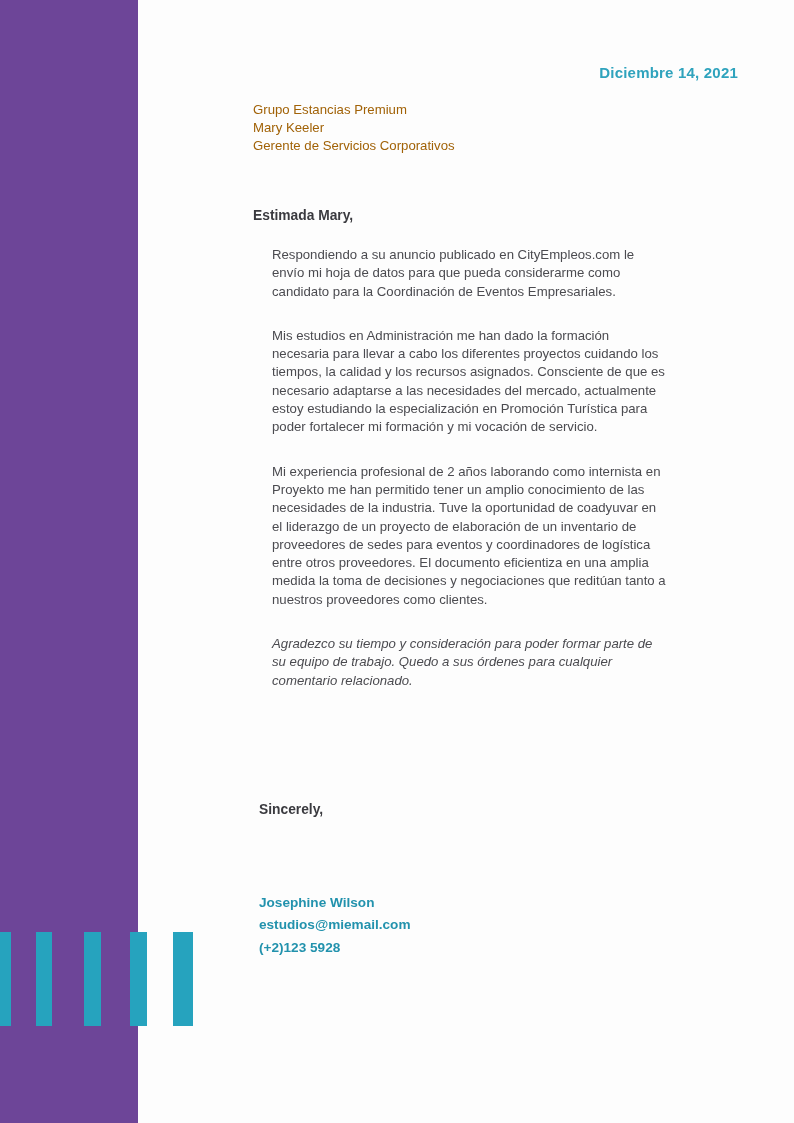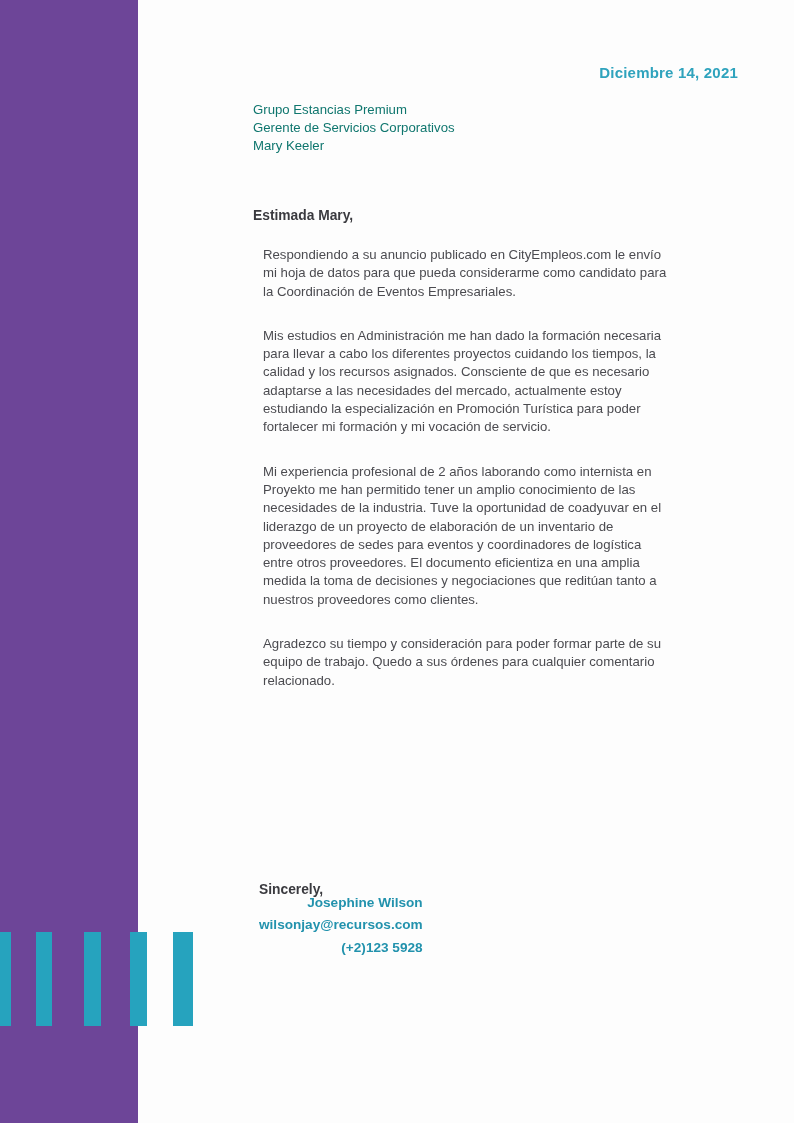--- a/index.html
+++ b/index.html
@@ -62,21 +62,21 @@
     color: #2fa3bd;
     letter-spacing: 0.2px;
   }
 
   #recipient-block {
     position: absolute;
     left: 253px;
     top: 101px;
     font-size: 13.2px;
     line-height: 18.2px;
-    color: #0f766e;
+    color: #a16207;
   }
   #recipient-block .rcpt-line { display: block; white-space: pre; }
 
   #salutation {
     position: absolute;
     left: 253px;
     top: 208px;
     font-size: 13.8px;
     font-weight: bold;
     color: #3a3a3f;
@@ -84,41 +84,40 @@
 
   #body-copy {
     position: absolute;
     left: 258px;
     top: 246px;
     width: 412px;
     font-size: 13.2px;
     line-height: 18.3px;
     color: #4b4b50;
   }
-  #body-copy .para { margin: 0 0 26px 5px; }
-  #body-copy .para:last-child { margin-bottom: 0; }
+  #body-copy .para { margin: 0 0 26px 14px; }
+  #body-copy .para:last-child { margin-bottom: 0; font-style: italic; }
 
   #closing {
     position: absolute;
     left: 259px;
-    top: 882px;
+    top: 802px;
     font-size: 13.8px;
     font-weight: bold;
     color: #3a3a3f;
   }
 
   #signature-block {
     position: absolute;
     left: 259px;
     top: 892px;
     font-size: 13.6px;
     font-weight: bold;
     line-height: 22.3px;
     color: #2292ad;
-    text-align: right;
   }
   #signature-block .sig-line { display: block; white-space: pre; }
 </style>
 </head>
 <body>
 
 <div id="sidebar-band"></div>
 
 <div id="bar-group">
   <div class="deco-bar b0"></div>
@@ -127,34 +126,34 @@
   <div class="deco-bar b3"></div>
   <div class="deco-bar b4"></div>
 </div>
 
 <div id="letter">
 
   <div id="date-line">Diciembre 14, 2021</div>
 
   <div id="recipient-block">
     <span class="rcpt-line">Grupo Estancias Premium</span>
+    <span class="rcpt-line">Mary Keeler</span>
     <span class="rcpt-line">Gerente de Servicios Corporativos</span>
-    <span class="rcpt-line">Mary Keeler</span>
   </div>
 
   <div id="salutation">Estimada Mary,</div>
 
   <div id="body-copy">
     <p class="para">Respondiendo a su anuncio publicado en CityEmpleos.com le envío mi hoja de datos para que pueda considerarme como candidato para la Coordinación de Eventos Empresariales.</p>
     <p class="para">Mis estudios en Administración me han dado la formación necesaria para llevar a cabo los diferentes proyectos cuidando los tiempos, la calidad y los recursos asignados. Consciente de que es necesario adaptarse a las necesidades del mercado, actualmente estoy estudiando la especialización en Promoción Turística para poder fortalecer mi formación y mi vocación de servicio.</p>
     <p class="para">Mi experiencia profesional de 2 años laborando como internista en Proyekto me han permitido tener un amplio conocimiento de las necesidades de la industria. Tuve la oportunidad de coadyuvar en el liderazgo de un proyecto de elaboración de un inventario de proveedores de sedes para eventos y coordinadores de logística entre otros proveedores. El documento eficientiza en una amplia medida la toma de decisiones y negociaciones que reditúan tanto a nuestros proveedores como clientes.</p>
     <p class="para">Agradezco su tiempo y consideración para poder formar parte de su equipo de trabajo. Quedo a sus órdenes para cualquier comentario relacionado.</p>
   </div>
 
   <div id="closing">Sincerely,</div>
 
   <div id="signature-block">
     <span class="sig-line">Josephine Wilson</span>
-    <span class="sig-line">wilsonjay@recursos.com</span>
+    <span class="sig-line">estudios@miemail.com</span>
     <span class="sig-line">(+2)123 5928</span>
   </div>
 
 </div>
 
 </body></html>

